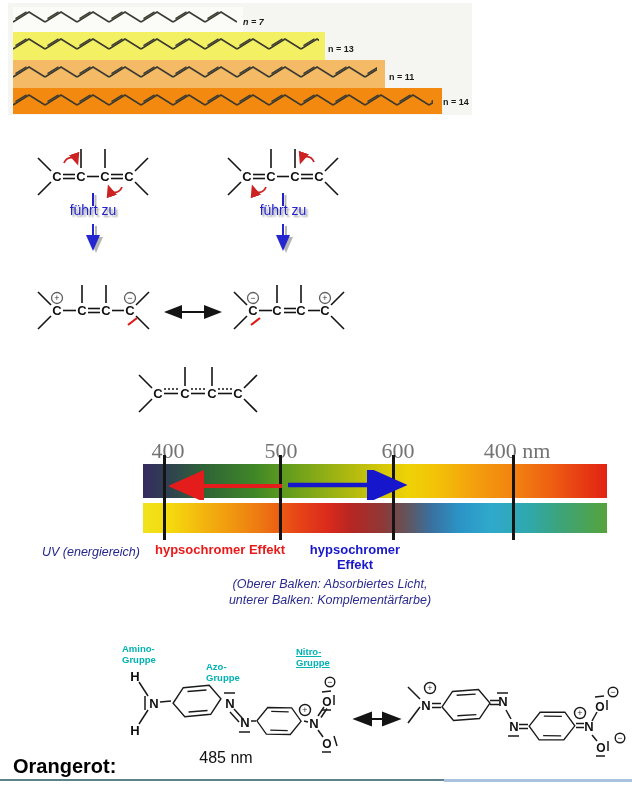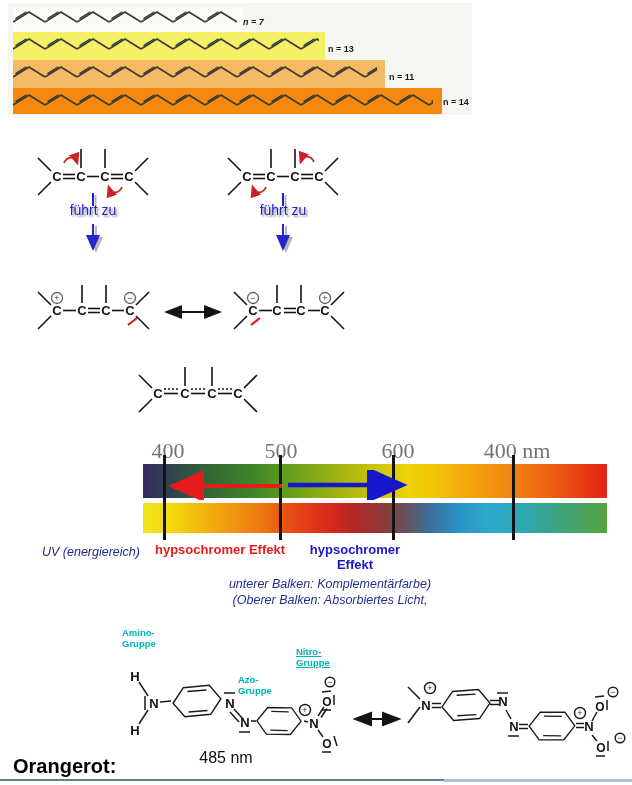--- a/index.html
+++ b/index.html
@@ -264,29 +264,29 @@
           <path d="M0,1 L9,5 L0,9 Z" fill="#1616cd"></path>
         </marker>
     </defs>
     <line x1="139" y1="16" x2="37" y2="16" stroke="#e51c1c" stroke-width="4" marker-end="url(#mRedBig)"></line>
     <line x1="145" y1="15" x2="251" y2="15" stroke="#1616cd" stroke-width="4.5" marker-end="url(#mBlueBig)"></line>
   </svg>
   <span id="uv-label" class="abs">UV (energiereich)</span>
   <span class="efflabel" style="left:150px;width:140px;color:#e81a1a;">hypsochromer Effekt</span>
   <span class="efflabel" style="left:290px;width:130px;color:#1717cc;">hypsochromer Effekt</span>
   <div id="caption" class="abs">
+    <div>(Oberer Balken: Absorbiertes Licht,</div>
     <div>unterer Balken: Komplementärfarbe)</div>
-    <div>(Oberer Balken: Absorbiertes Licht,</div>
   </div>
 
-  <span class="grplabel" style="left:122px;top:627px;">
+  <span class="grplabel" style="left:122px;top:643px;">
     <span>Amino-</span><br>
     <span>Gruppe</span>
   </span>
-  <span class="grplabel" style="left:238px;top:661px;margin-top:13px;">
+  <span class="grplabel" style="left:206px;top:661px;">
     <span>Azo-</span><br>
     <span>Gruppe</span>
   </span>
   <span class="grplabel" style="left:296px;top:646px;text-decoration:underline;">
     <span>Nitro-</span><br>
     <span>Gruppe</span>
   </span>
 
   <svg class="abs" style="left:0;top:635px;" width="632" height="150">
     <defs>

